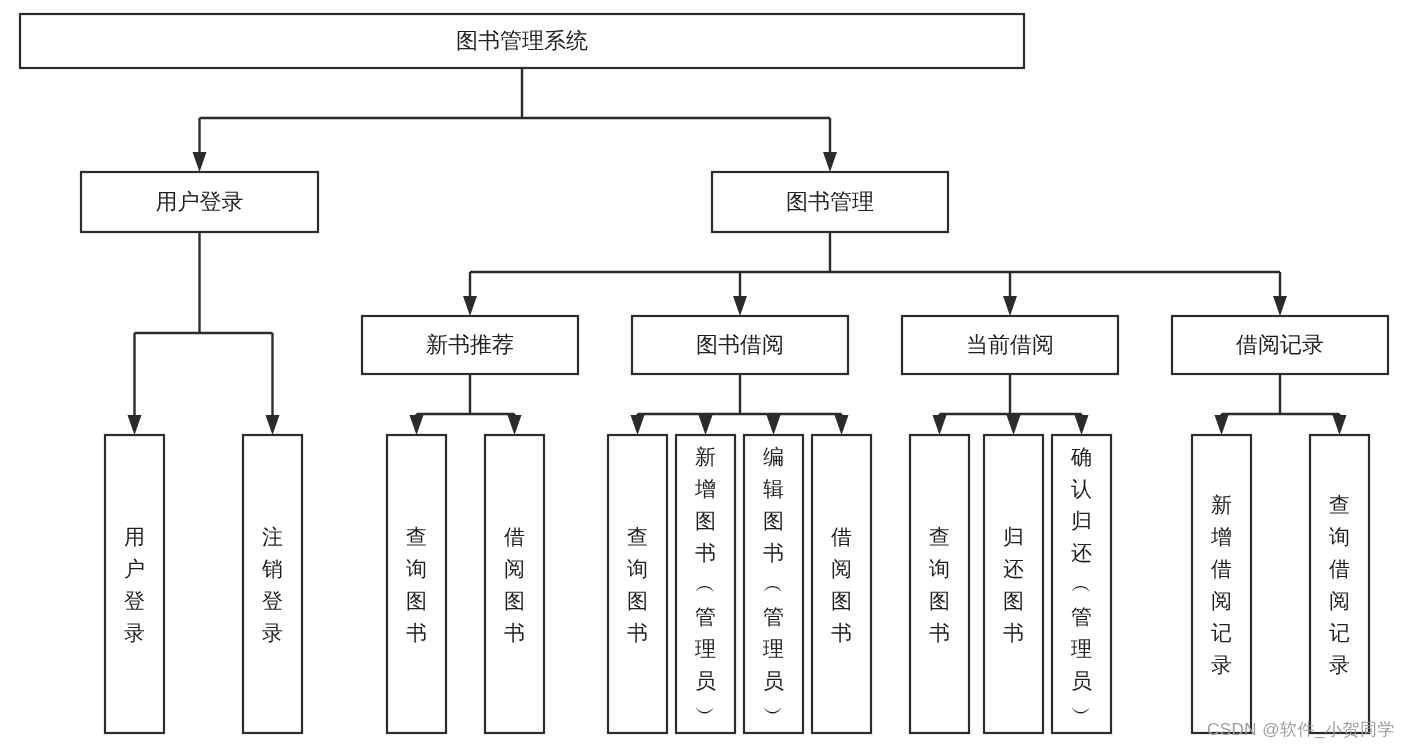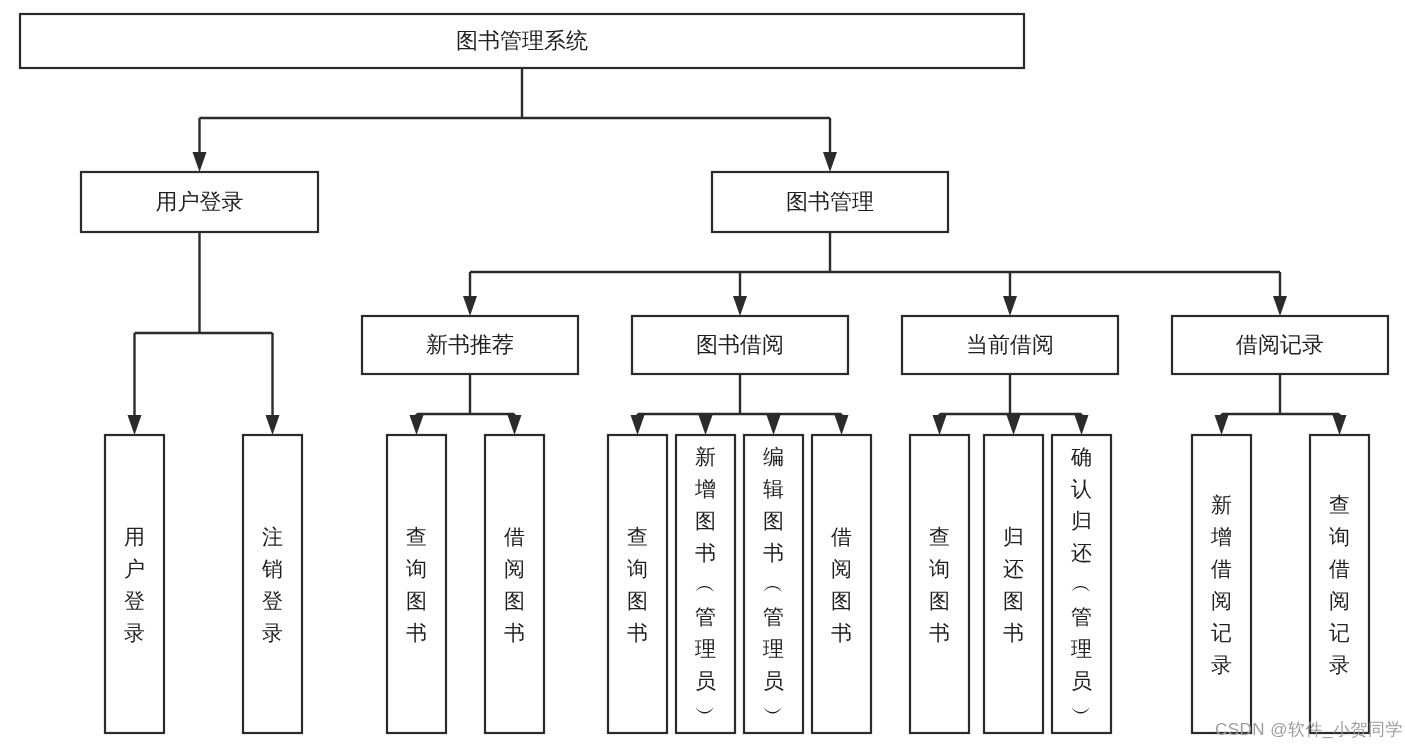--- a/index.html
+++ b/index.html
@@ -50,21 +50,21 @@
     dominant-baseline: middle;
   }
   .leaf-label {
     font-family: "Liberation Sans", sans-serif;
     fill: #1f1f1f;
     font-size: 21px;
     text-anchor: middle;
   }
   .watermark {
     position: absolute;
-    right: 2px;
+    right: 10px;
     bottom: 6px;
     font-family: "Liberation Sans", sans-serif;
     font-size: 17px;
     color: #9d9d9d;
     white-space: nowrap;
     letter-spacing: 0.5px;
   }
 </style>
 </head>
 <body>

